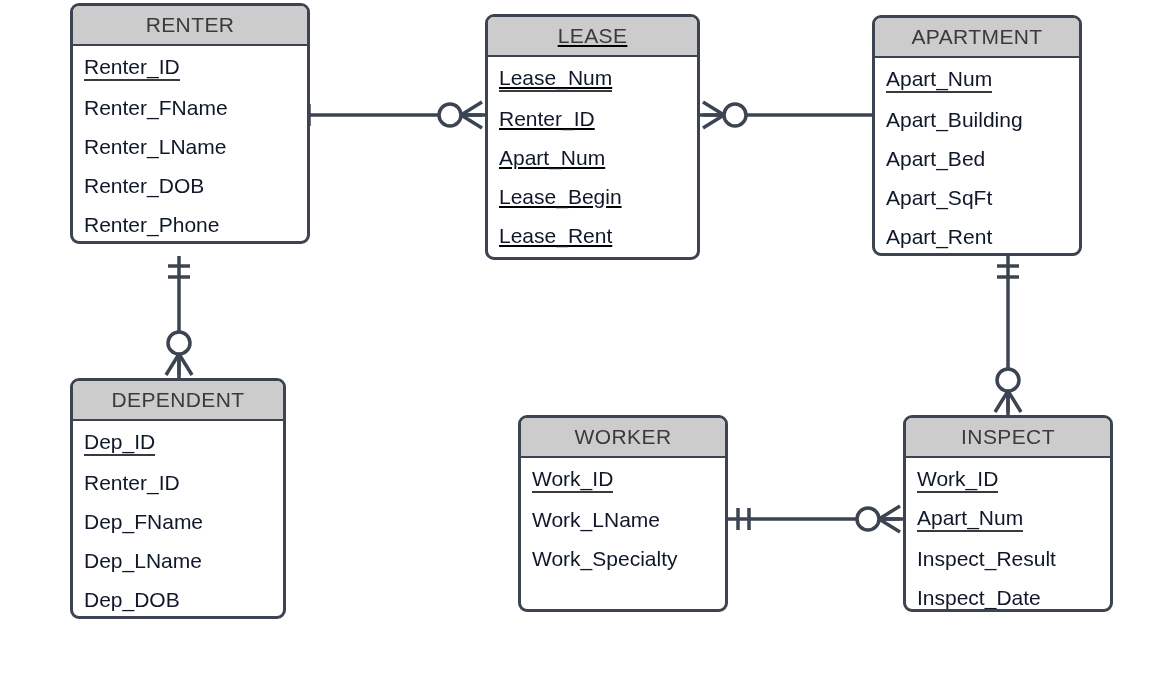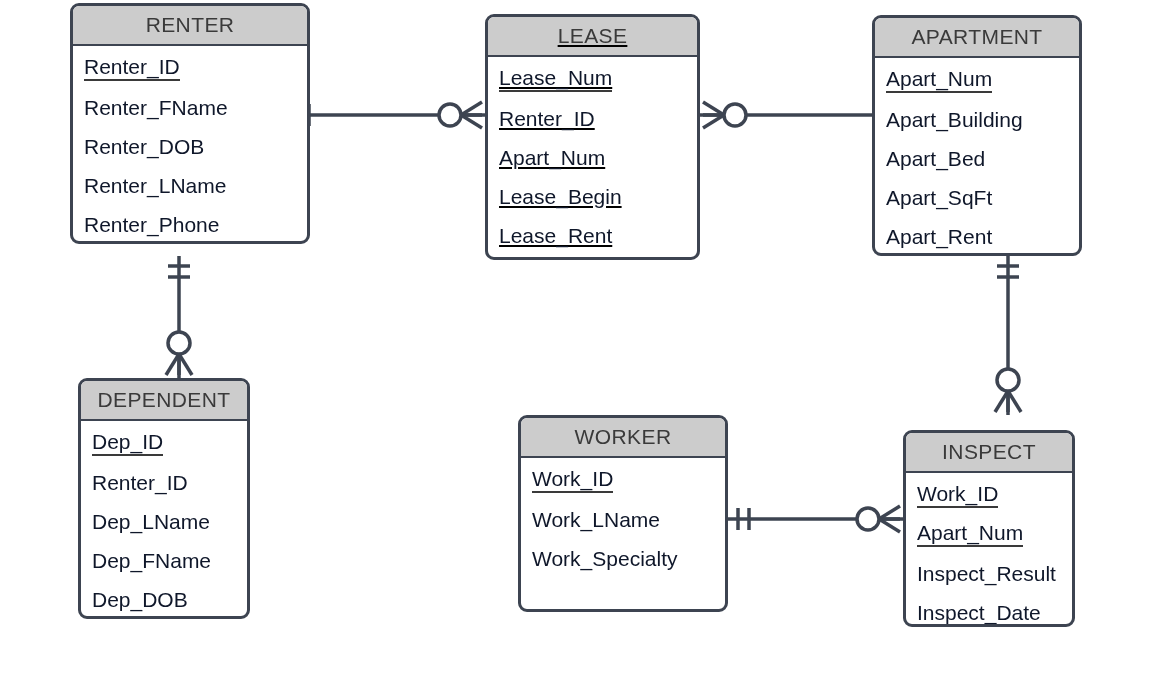--- a/index.html
+++ b/index.html
@@ -111,24 +111,24 @@
       <div class="entity" style="left: 70px; top: 3px; width: 240px; height: 241px;">
         <div class="entity-header">RENTER</div>
         <div class="attr-list">
           <div class="attr pk">
             <span>Renter_ID</span>
           </div>
           <div class="attr">
             <span>Renter_FName</span>
           </div>
           <div class="attr">
+            <span>Renter_LName</span>
+          </div>
+          <div class="attr">
             <span>Renter_DOB</span>
-          </div>
-          <div class="attr">
-            <span>Renter_LName</span>
           </div>
           <div class="attr">
             <span>Renter_Phone</span>
           </div>
         </div>
       </div>
       <div class="entity" style="left: 485px; top: 14px; width: 215px; height: 246px; text-decoration: underline;">
         <div class="entity-header">LEASE</div>
         <div class="attr-list">
           <div class="attr pk">
@@ -161,55 +161,55 @@
             <span>Apart_Bed</span>
           </div>
           <div class="attr">
             <span>Apart_SqFt</span>
           </div>
           <div class="attr">
             <span>Apart_Rent</span>
           </div>
         </div>
       </div>
-      <div class="entity" style="left: 78px; top: 378px; width: 172px; height: 241px;">
+      <div class="entity" style="left: 70px; top: 378px; width: 216px; height: 241px;">
         <div class="entity-header">DEPENDENT</div>
         <div class="attr-list">
           <div class="attr pk">
             <span>Dep_ID</span>
           </div>
           <div class="attr">
             <span>Renter_ID</span>
           </div>
           <div class="attr">
+            <span>Dep_FName</span>
+          </div>
+          <div class="attr">
             <span>Dep_LName</span>
-          </div>
-          <div class="attr">
-            <span>Dep_FName</span>
           </div>
           <div class="attr">
             <span>Dep_DOB</span>
           </div>
         </div>
       </div>
       <div class="entity" style="left: 518px; top: 415px; width: 210px; height: 197px;">
         <div class="entity-header">WORKER</div>
         <div class="attr-list">
           <div class="attr pk">
             <span>Work_ID</span>
           </div>
           <div class="attr">
             <span>Work_LName</span>
           </div>
           <div class="attr">
             <span>Work_Specialty</span>
           </div>
         </div>
       </div>
-      <div class="entity" style="left: 903px; top: 430px; width: 172px; height: 197px;">
+      <div class="entity" style="left: 903px; top: 415px; width: 210px; height: 197px;">
         <div class="entity-header">INSPECT</div>
         <div class="attr-list">
           <div class="attr pk">
             <span>Work_ID</span>
           </div>
           <div class="attr pk">
             <span>Apart_Num</span>
           </div>
           <div class="attr">
             <span>Inspect_Result</span>

